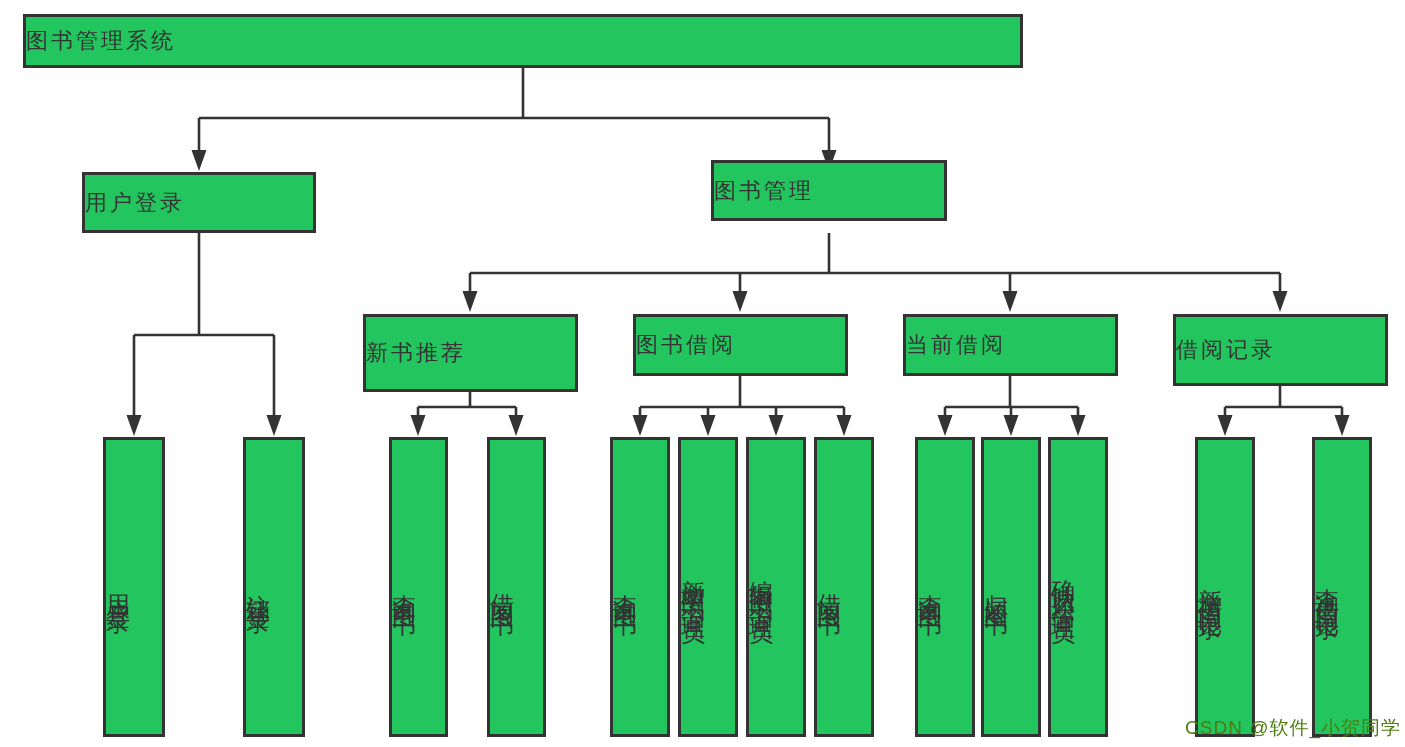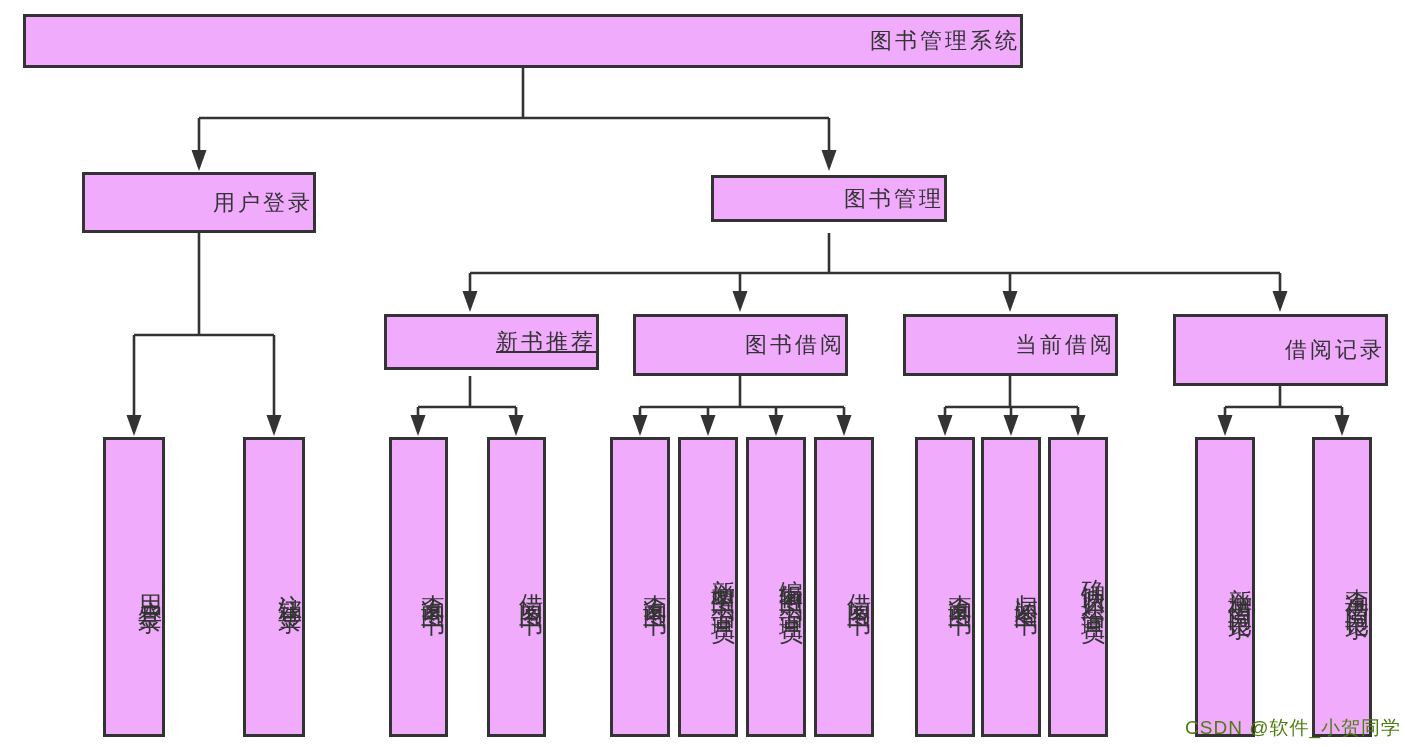--- a/index.html
+++ b/index.html
@@ -4,22 +4,22 @@
 <style>
   html,body{margin:0;padding:0;background:#ffffff;}
   #canvas{
     position:relative;width:1405px;height:747px;background:#ffffff;overflow:hidden;
     font-family:"Liberation Sans","DejaVu Sans",sans-serif;color:#333333;
   }
   svg.connectors{position:absolute;left:0;top:0;width:1405px;height:747px;z-index:1;}
   svg.connectors path{stroke:#333333;stroke-width:2.6;fill:none;}
   svg.connectors polygon{fill:#333333;stroke:none;}
   .box{
-    position:absolute;box-sizing:border-box;border:3px solid #333333;background:#f0abfc;
-    display:flex;align-items:center;justify-content:flex-end;z-index:2;
+    position:absolute;box-sizing:border-box;border:3px solid #333333;background:#22c55e;
+    display:flex;align-items:center;justify-content:flex-start;z-index:2;
   }
   .hbox{font-size:22px;letter-spacing:3px;white-space:nowrap;}
   .vbox{top:437px;height:300px;}
   .vtext{
     writing-mode:vertical-rl;text-orientation:mixed;
     font-size:24px;letter-spacing:6px;line-height:1;white-space:nowrap;
   }
   .watermark{
     position:absolute;right:4px;bottom:6px;z-index:3;
     font-size:19px;letter-spacing:1px;color:#4d7c0f;white-space:nowrap;
@@ -92,31 +92,31 @@
       <polygon points="1334.5,415 1349.5,415 1342,436"></polygon>
   </svg>
 
   <div class="box hbox" style="left:23px;top:14px;width:1000px;height:54px;">
     <span>图书管理系统</span>
   </div>
 
   <div class="box hbox" style="left:82px;top:172px;width:234px;height:61px;">
     <span>用户登录</span>
   </div>
-  <div class="box hbox" style="left:711px;top:175px;width:236px;height:47px;">
+  <div class="box hbox" style="left:711px;top:160px;width:236px;height:61px;">
     <span>图书管理</span>
   </div>
 
-  <div class="box hbox" style="left:384px;top:314px;width:215px;height:56px;text-decoration:underline;">
+  <div class="box hbox" style="left:363px;top:314px;width:215px;height:78px;">
     <span>新书推荐</span>
   </div>
   <div class="box hbox" style="left:633px;top:314px;width:215px;height:62px;">
     <span>图书借阅</span>
   </div>
-  <div class="box hbox" style="left:903px;top:314px;width:215px;height:62px;padding-left:28px;">
+  <div class="box hbox" style="left:903px;top:314px;width:215px;height:62px;">
     <span>当前借阅</span>
   </div>
   <div class="box hbox" style="left:1173px;top:314px;width:215px;height:72px;">
     <span>借阅记录</span>
   </div>
 
   <div class="box vbox" style="left:103px;width:62px;">
     <span class="vtext">用户登录</span>
   </div>
   <div class="box vbox" style="left:243px;width:62px;">

